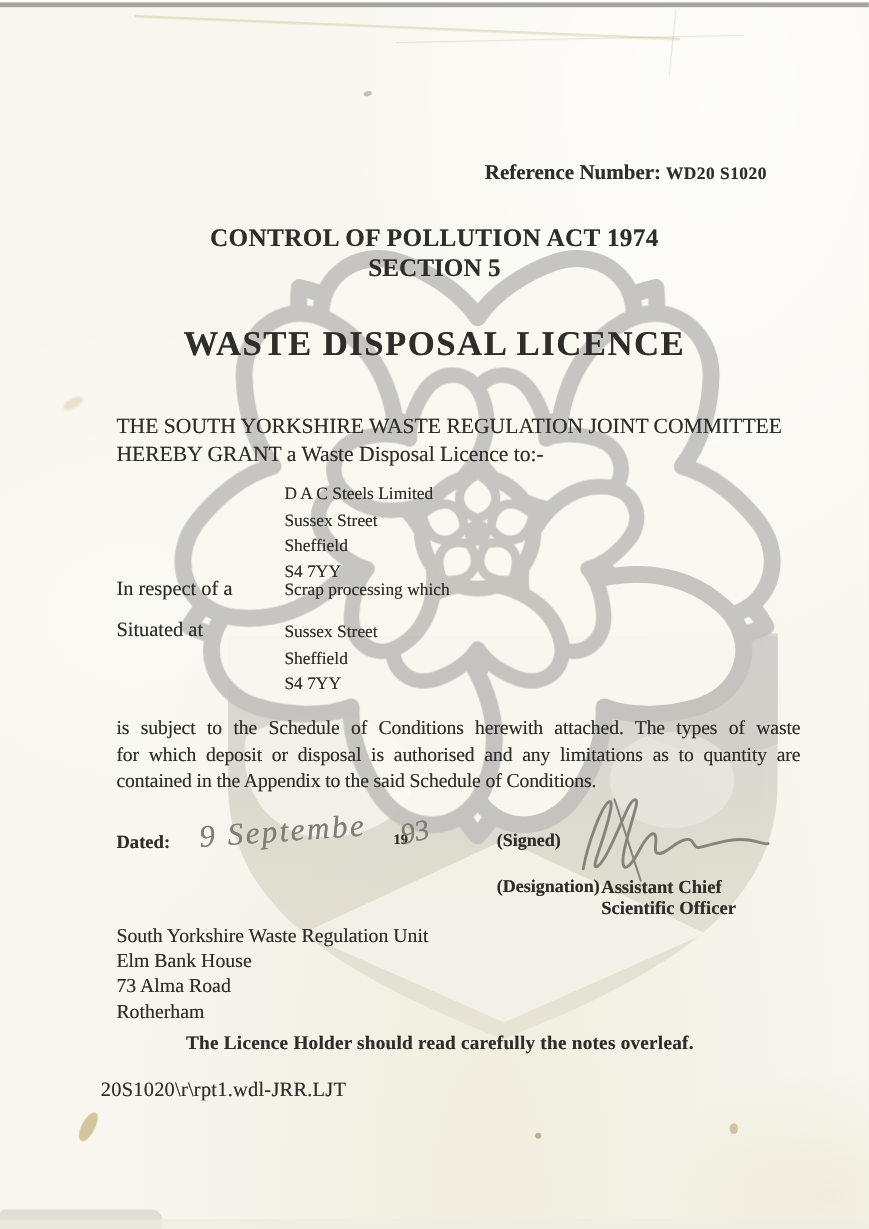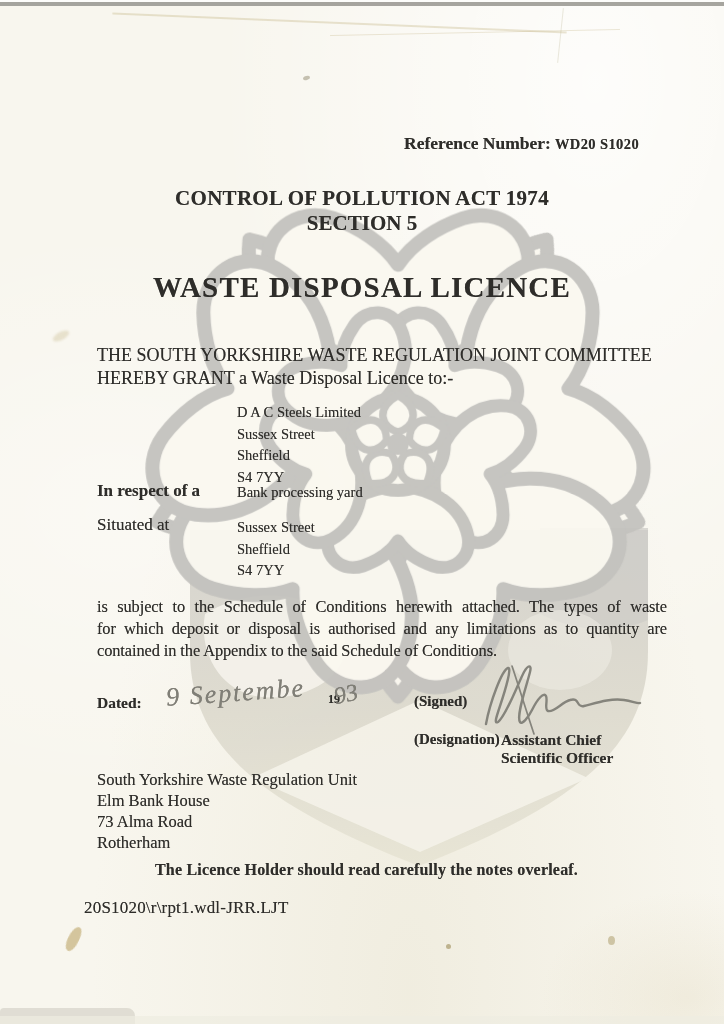--- a/index.html
+++ b/index.html
@@ -40,21 +40,21 @@
   .ref-label{font-size:17.5px;font-weight:bold;}
   .ref-value{font-size:14.5px;font-weight:bold;letter-spacing:.4px;}
 
   .act-title{left:0;top:186px;width:724px;text-align:center;font-size:21px;font-weight:bold;letter-spacing:.3px;}
   .section-title{left:0;top:211px;width:724px;text-align:center;font-size:21px;font-weight:bold;}
   .main-title{left:0;top:271px;width:724px;text-align:center;font-size:29px;font-weight:bold;letter-spacing:1.2px;}
 
   .grant{left:97px;top:344px;width:575px;font-size:18px;line-height:23px;}
   .grantee{left:237px;top:402px;font-size:14.5px;line-height:21.5px;}
 
-  .respect-label{left:97px;top:481px;font-size:17px;font-weight:bold;}
+  .respect-label{left:97px;top:481px;font-size:17px;}
   .respect-value{left:237px;top:484px;font-size:14.5px;}
   .situated-label{left:97px;top:515px;font-size:17px;}
   .situated-block{left:237px;top:517px;font-size:14.5px;line-height:21.5px;}
 
   .body-par{left:97px;top:596px;width:570px;font-size:16.4px;line-height:22px;letter-spacing:-.1px;}
   .body-par .jl{text-align:justify;text-align-last:justify;}
   .body-par .jl:last-child{text-align-last:left;}
 
   .dated-label{left:97px;top:694px;font-size:15.5px;font-weight:bold;}
   .hand{font-style:italic;color:#807f77;font-family:"Liberation Serif",serif;}
@@ -154,21 +154,21 @@
     </div>
 
     <div class="abs grantee">
       <div>D A C Steels Limited</div>
       <div>Sussex Street</div>
       <div>Sheffield</div>
       <div>S4 7YY</div>
     </div>
 
     <div class="abs respect-label">In respect of a</div>
-    <div class="abs respect-value">Bank processing yard</div>
+    <div class="abs respect-value">Scrap processing which</div>
 
     <div class="abs situated-label">Situated at</div>
     <div class="abs situated-block">
       <div>Sussex Street</div>
       <div>Sheffield</div>
       <div>S4 7YY</div>
     </div>
 
     <div class="abs body-par">
       <div class="jl">is subject to the Schedule of Conditions herewith attached.  The types of waste</div>

